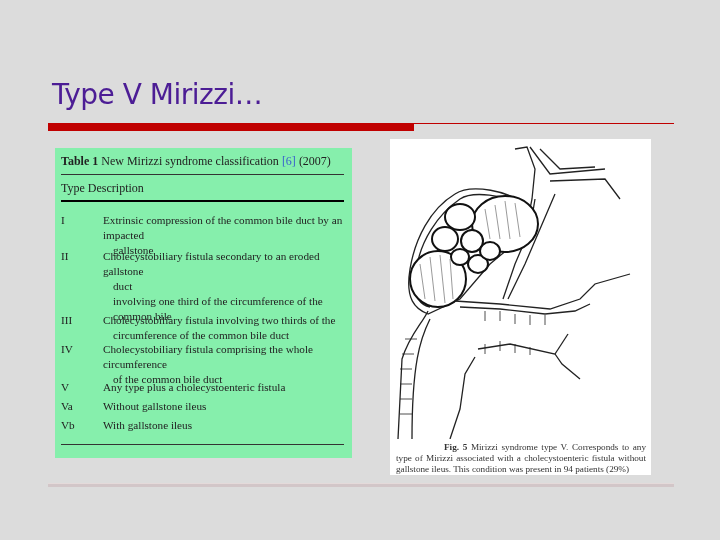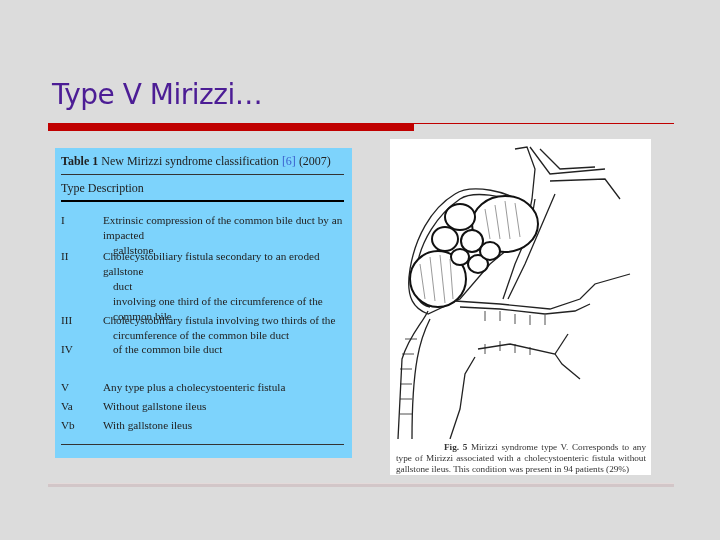--- a/index.html
+++ b/index.html
@@ -1,21 +1,21 @@
 <!DOCTYPE html>
 <html><head>
   <meta charset="utf-8">
   <style>
     html, body { margin:0; padding:0; }
     body { width:720px; height:540px; background:#dcdcdc; position:relative; overflow:hidden; font-family:"DejaVu Sans", sans-serif; }
     .title { position:absolute; left:52px; top:70px; font-size:28px; color:#4c1d95; font-family:"DejaVu Sans", sans-serif; letter-spacing:-0.5px; line-height:50px; }
     .bar-thick { position:absolute; left:48px; top:123px; width:366px; height:8px; background:#c00000; }
     .bar-thin { position:absolute; left:414px; top:123px; width:260px; height:1px; background:#c00000; }
     .bottom-rule { position:absolute; left:48px; top:483px; width:626px; height:3px; background:#d2c6c8; border-top:1px solid #e4dada; }
-    .table-card { position:absolute; left:55px; top:148px; width:297px; height:310px; background:#7dd3fc; font-family:"Liberation Serif", serif; color:#222; }
+    .table-card { position:absolute; left:55px; top:148px; width:297px; height:310px; background:#86efac; font-family:"Liberation Serif", serif; color:#222; }
     .tcap { position:absolute; left:6px; top:6px; font-size:12px; }
     .tcap b { font-weight:bold; }
     .tcap .ref { color:#3a5fcd; }
     .rule1 { position:absolute; left:6px; right:8px; top:26px; height:1px; background:#333; }
     .thead { position:absolute; left:6px; top:33px; font-size:12px; }
     .rule2 { position:absolute; left:6px; right:8px; top:52px; height:2px; background:#000; }
     .rule3 { position:absolute; left:6px; right:8px; top:296px; height:1px; background:#333; }
     .row { position:absolute; left:6px; right:8px; font-size:11.2px; line-height:15px; }
     .row .t { position:absolute; left:0; top:0; width:26px; }
     .row .d { margin-left:42px; text-indent:0; }
@@ -53,21 +53,21 @@
   <div class="row" style="top:101px">
     <span class="t">II</span>
     <div class="d"><span>Cholecystobiliary fistula secondary to an eroded gallstone</span><span class="c">duct</span><span class="c">involving one third of the circumference of the common bile</span></div>
   </div>
   <div class="row" style="top:165px">
     <span class="t">III</span>
     <div class="d"><span>Cholecystobiliary fistula involving two thirds of the</span><span class="c">circumference of the common bile duct</span></div>
   </div>
   <div class="row" style="top:194px">
     <span class="t">IV</span>
-    <div class="d"><span class="c">of the common bile duct</span></div>
+    <div class="d"><span>Cholecystobiliary fistula comprising the whole circumference</span><span class="c">of the common bile duct</span></div>
   </div>
   <div class="row" style="top:232px">
     <span class="t">V</span>
     <div class="d"><span>Any type plus a cholecystoenteric fistula</span></div>
   </div>
   <div class="row" style="top:251px">
     <span class="t">Va</span>
     <div class="d"><span>Without gallstone ileus</span></div>
   </div>
   <div class="row" style="top:270px">

